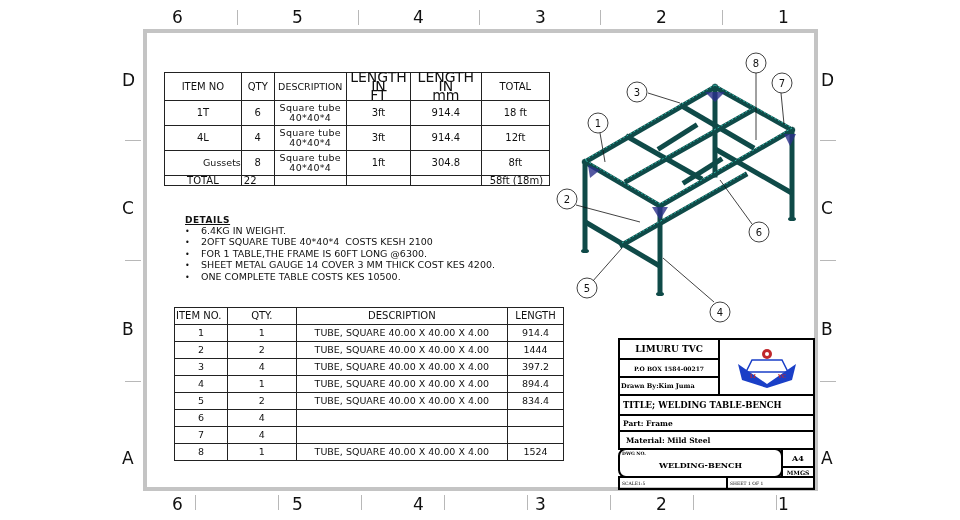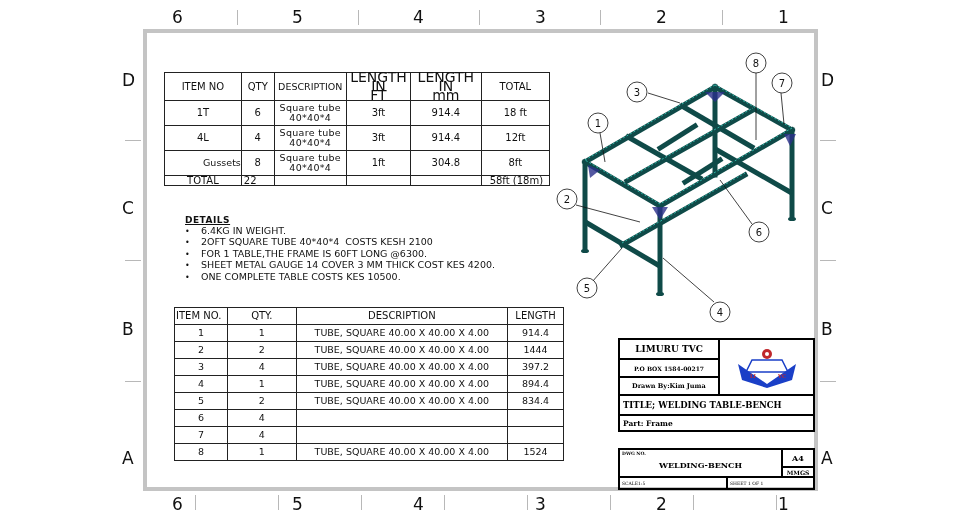--- a/index.html
+++ b/index.html
@@ -321,34 +321,35 @@
     <g>
         <circle cx="756" cy="63" r="10"></circle>
         <text x="756" y="67" fill="#111" stroke="none">8</text>
       </g>
   </g>
 </svg>
 
 <div id="title-block">
   <div class="tb-cell" style="left:0;top:0;width:102px;height:22px;font-size:9px;">LIMURU TVC</div>
   <div class="tb-cell" style="left:0;top:20px;width:102px;height:20px;font-size:6px;">P.O BOX 1584-00217</div>
-  <div class="tb-cell" style="left:0;top:38px;width:102px;height:20px;font-size:6.5px;justify-content:flex-start;padding-left:12px;">Drawn By:Kim Juma</div>
+  <div class="tb-cell" style="left:0;top:38px;width:102px;height:20px;font-size:6.5px;justify-content:flex-start;padding-left:1px;">Drawn By:Kim Juma</div>
   <div class="tb-cell" style="left:100px;top:0;width:97px;height:58px;">
     <svg width="70" height="50" viewBox="0 0 70 50">
       <circle cx="35" cy="12" r="5" fill="#c0282d"></circle>
       <circle cx="35" cy="12" r="2" fill="#fff"></circle>
       <path d="M20 18 L50 18 L56 30 L14 30 Z" fill="none" stroke="#1a3fc7" stroke-width="1.5"></path>
       <path d="M6 22 L35 42 L64 22 L60 38 L35 46 L10 38 Z" fill="#1a3fc7"></path>
       <text x="18" y="36" font-size="5" fill="#c0282d" font-family="DejaVu Serif, serif">LI</text>
       <text x="46" y="36" font-size="5" fill="#c0282d" font-family="DejaVu Serif, serif">VC</text>
     </svg>
   </div>
   <div class="tb-cell" style="left:0;top:76px;width:197px;height:18px;font-size:7.5px;justify-content:flex-start;padding-left:3px;">Part: Frame</div>
   <div class="tb-cell" style="left:0;top:56px;width:197px;height:22px;font-size:8.5px;justify-content:flex-start;padding-left:3px;">TITLE; WELDING TABLE-BENCH</div>
-  <div class="tb-cell" style="left:0;top:110px;width:165px;height:30px;font-size:8px;">
+  <div class="tb-cell" style="left:0;top:92px;width:197px;height:20px;font-size:7.5px;justify-content:flex-start;padding-left:6px;">Material: Mild Steel</div>
+  <div class="tb-cell" style="left:0;top:110px;width:165px;height:30px;font-size:8px;border-radius:8px;">
     <span style="position:absolute;left:2px;top:1px;font-size:4.5px;">DWG NO.</span>
     <span style="margin-top:4px;">WELDING-BENCH</span>
   </div>
   <div class="tb-cell" style="left:163px;top:110px;width:34px;height:20px;font-size:8px;">A4</div>
   <div class="tb-cell" style="left:163px;top:128px;width:34px;height:12px;font-size:6px;">MMGS</div>
   <div class="tb-cell" style="left:0;top:138px;width:110px;height:14px;font-size:4.5px;justify-content:flex-start;padding-left:2px;font-weight:normal;">SCALE1:5</div>
   <div class="tb-cell" style="left:108px;top:138px;width:89px;height:14px;font-size:4.5px;justify-content:flex-start;padding-left:2px;font-weight:normal;">SHEET 1 OF 1</div>
 </div>
 
 </body></html>

